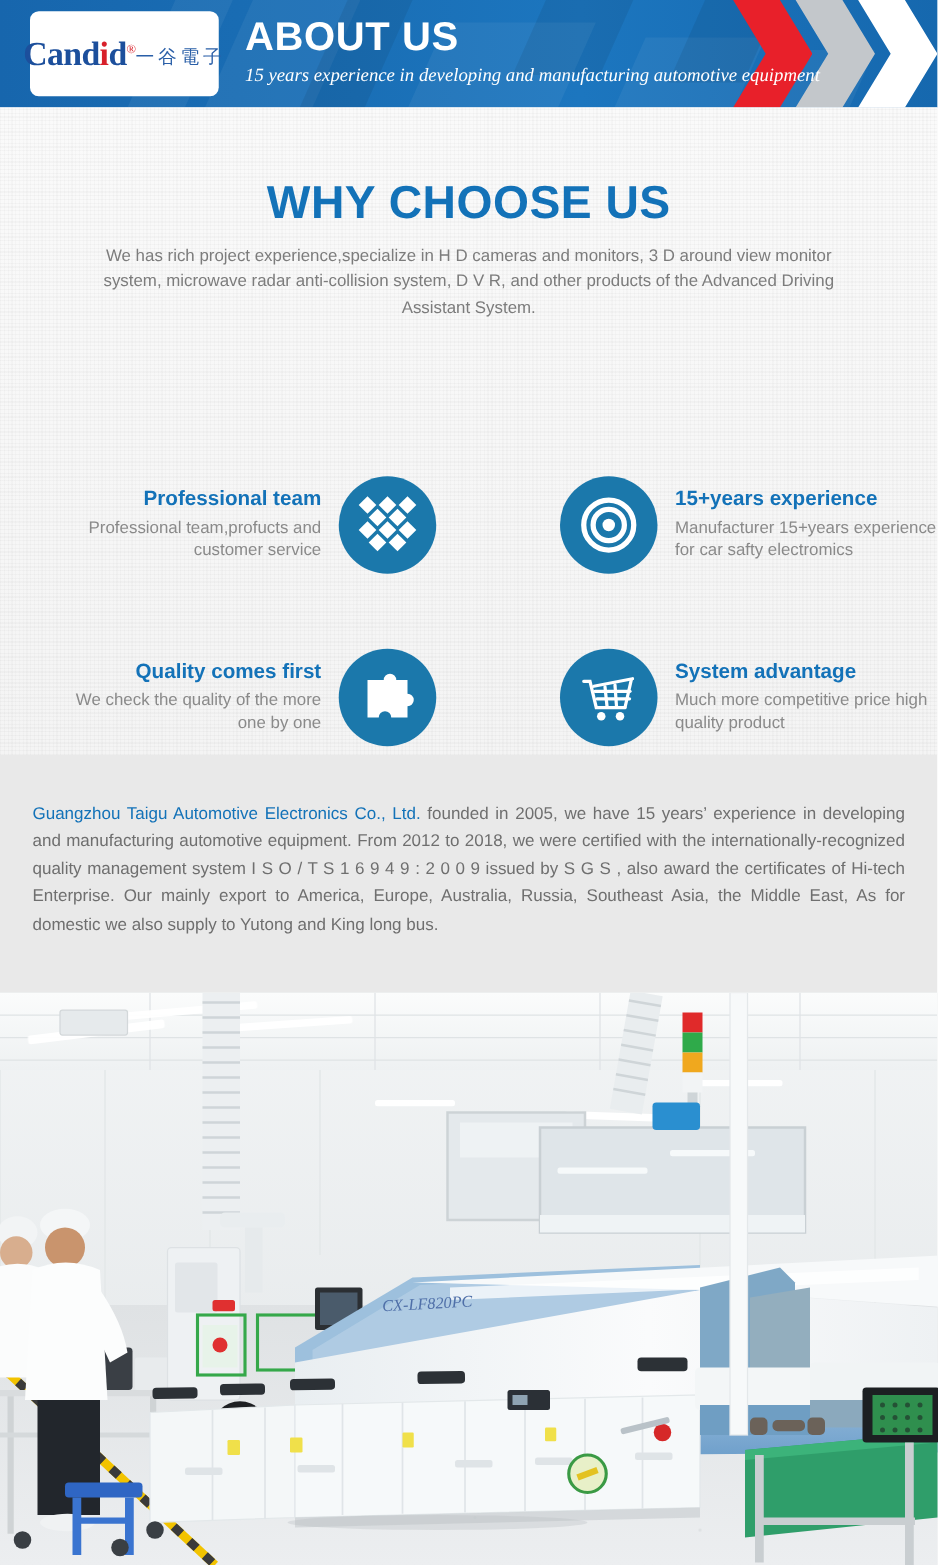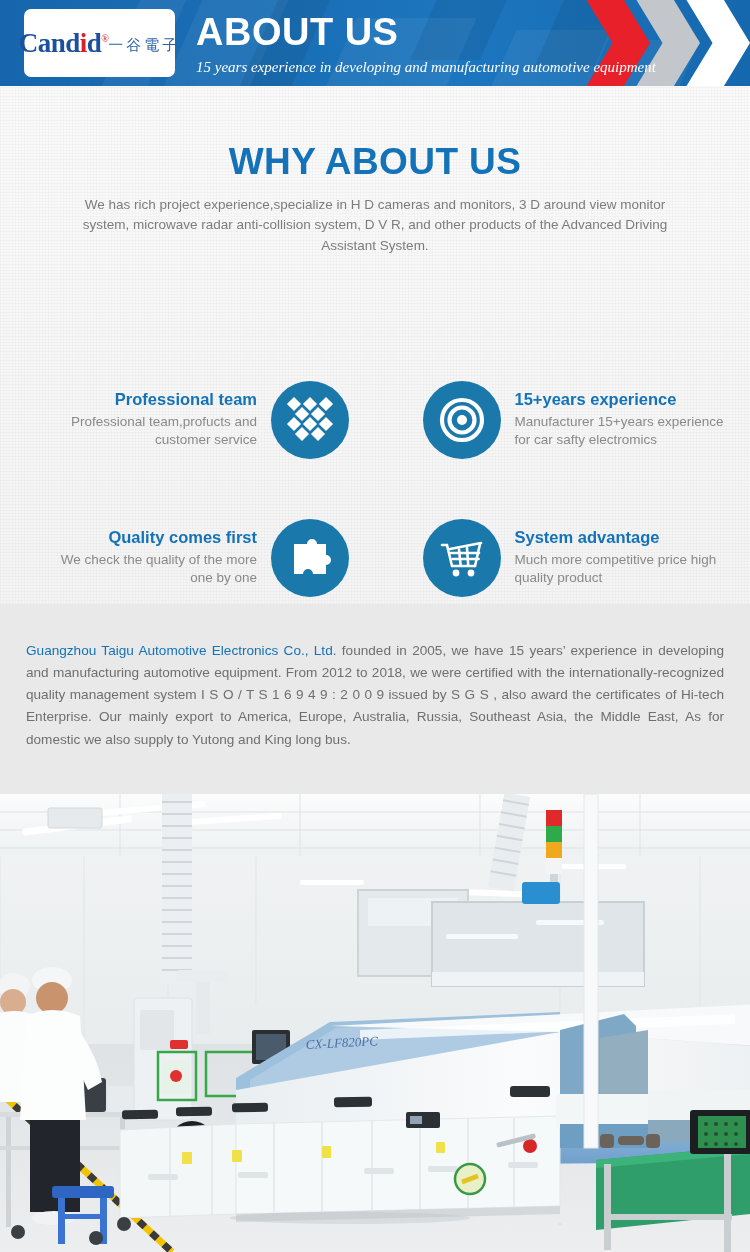--- a/index.html
+++ b/index.html
@@ -100,21 +100,21 @@
     white-space: nowrap;
   }
 
   .banner-text {
     position: absolute;
     left: 196px;
     top: 12px;
     color: #ffffff;
   }
   .banner-title {
-    font-size: 38px;
+    font-size: 32px;
     font-weight: bold;
     line-height: 1.08;
     letter-spacing: 0.5px;
     margin: 0;
   }
   .banner-sub {
     font-family: "Liberation Serif", serif;
     font-style: italic;
     font-size: 15px;
     line-height: 1.2;
@@ -163,21 +163,21 @@
     width: 750px;
     margin-bottom: 14px;
   }
   .feat {
     width: 375px;
     height: 124px;
     display: flex;
     align-items: center;
   }
   .feat.left-align  { justify-content: flex-end; padding-right: 26px; box-sizing: border-box; }
-  .feat.right-align { justify-content: center; padding-left: 22px; box-sizing: border-box; }
+  .feat.right-align { justify-content: flex-end; padding-left: 22px; box-sizing: border-box; }
 
   .feat-txt { max-width: 210px; }
   .feat.left-align .feat-txt { text-align: right; margin-right: 14px; }
   .feat.right-align .feat-txt { text-align: left; margin-left: 14px; }
 
   .feat-head {
     color: #1372b8;
     font-size: 16.5px;
     font-weight: bold;
     margin: 0 0 3px 0;
@@ -259,21 +259,21 @@
       <div class="logo-cn">一谷電子</div>
     </div>
 
     <div class="banner-text">
       <h1 class="banner-title">ABOUT US</h1>
       <p class="banner-sub">15 years experience in developing and manufacturing automotive equipment</p>
     </div>
   </div>
 
   <div class="why">
-    <h2 class="why-title">WHY ABOUT US</h2>
+    <h2 class="why-title">WHY CHOOSE US</h2>
     <p class="why-desc">We has rich project experience,specialize in H D cameras and monitors, 3 D around view monitor system, microwave radar anti-collision system, D V R, and other products of the Advanced Driving Assistant System.</p>
 
     <div class="features">
 
       <div class="feat-row">
 
         <div class="feat left-align">
           <div class="feat-txt">
             <p class="feat-head">Professional team</p>
             <p class="feat-body">Professional team,profucts and customer service</p>

